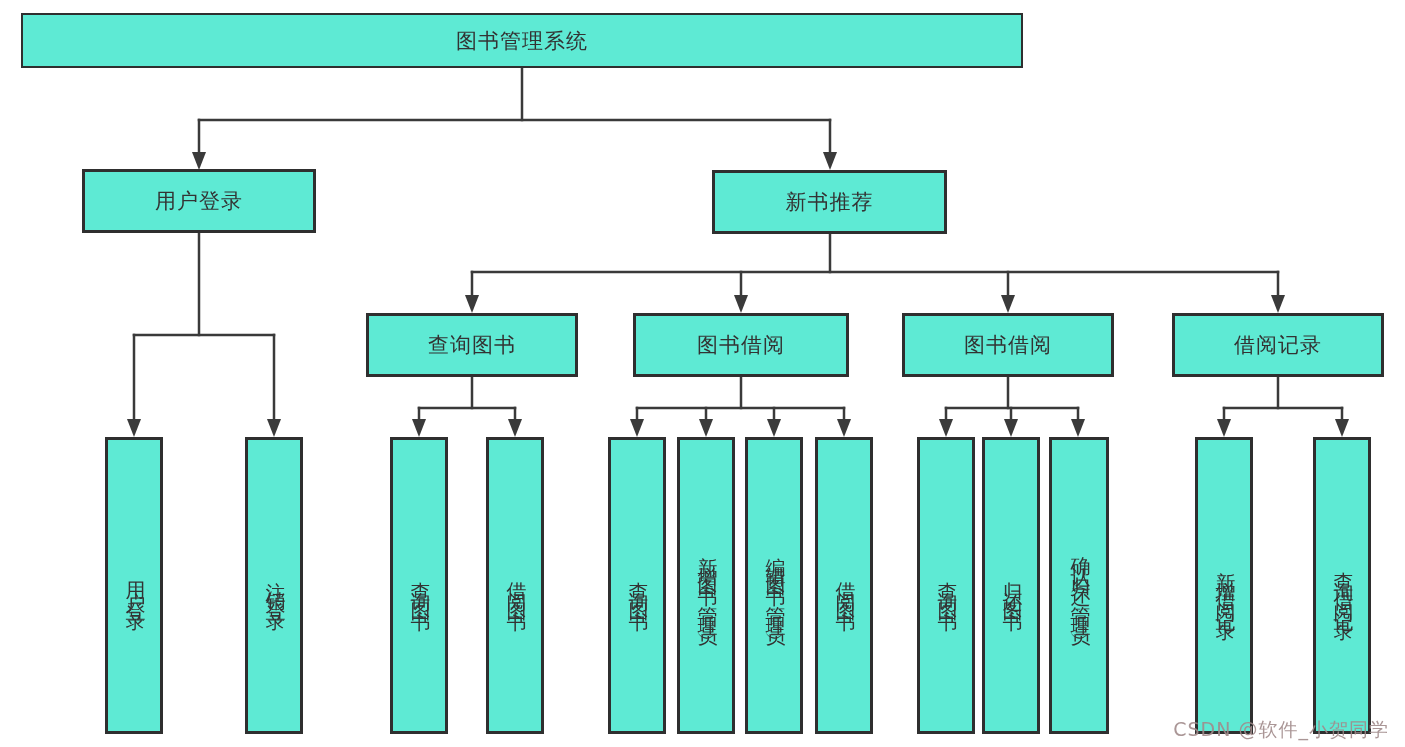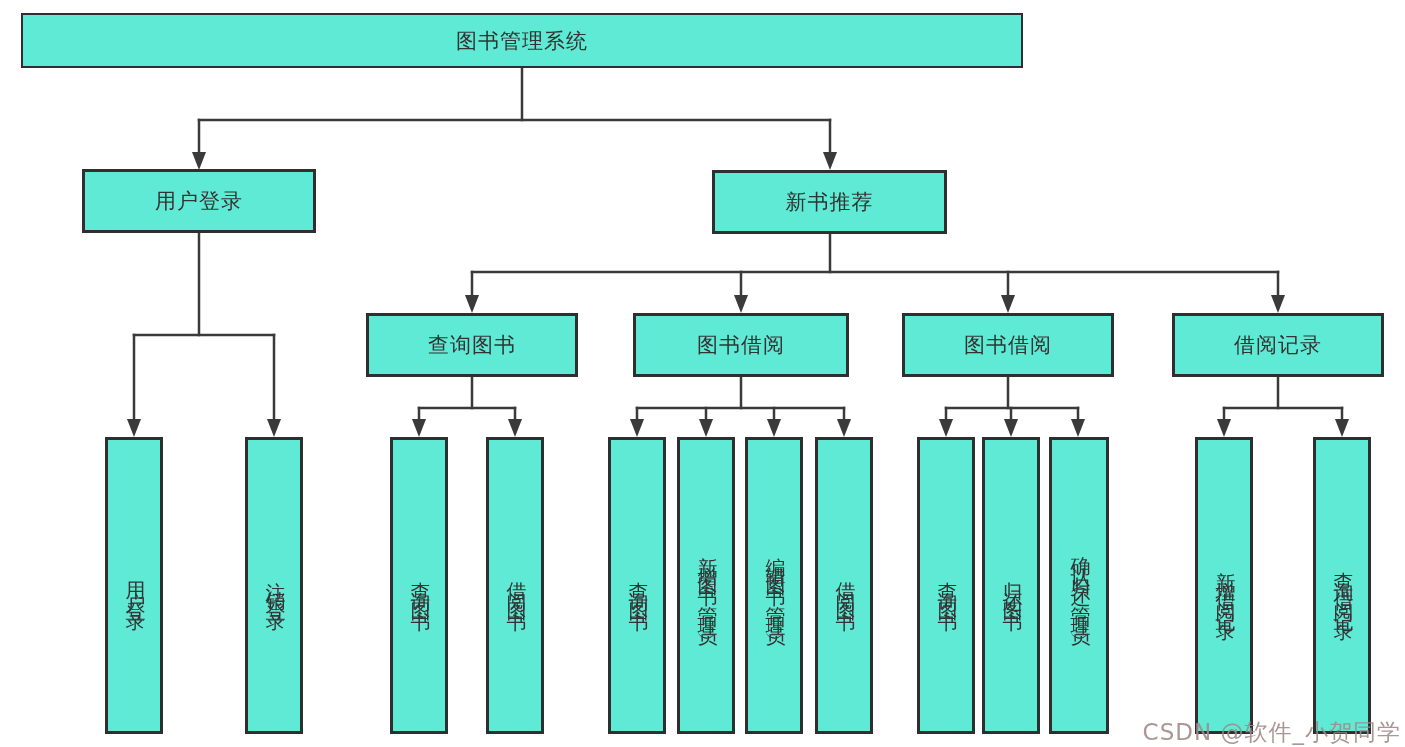--- a/index.html
+++ b/index.html
@@ -18,22 +18,22 @@
     display:flex;align-items:center;justify-content:center;font-family:Liberation Mono, monospace;
   }
   .hbox{font-size:21px;letter-spacing:1px;}
   .root{border-width:2px;}
   .vbox{
     font-size:20px;
     writing-mode:vertical-rl;text-orientation:mixed;letter-spacing:10px;
     line-height:1;
   }
   #watermark{
-    position:absolute;top:717px;right:4px;
-    font-size:23px;letter-spacing:1px;
+    position:absolute;top:717px;right:16px;
+    font-size:19px;letter-spacing:1px;
     color:var(--watermark,#a18b8b);opacity:.9;white-space:nowrap;
   }
 </style>
 </head>
 <body>
 
 <div id="stage">
 
   <svg id="connectors" viewBox="0 0 1405 747" xmlns="http://www.w3.org/2000/svg">
 

